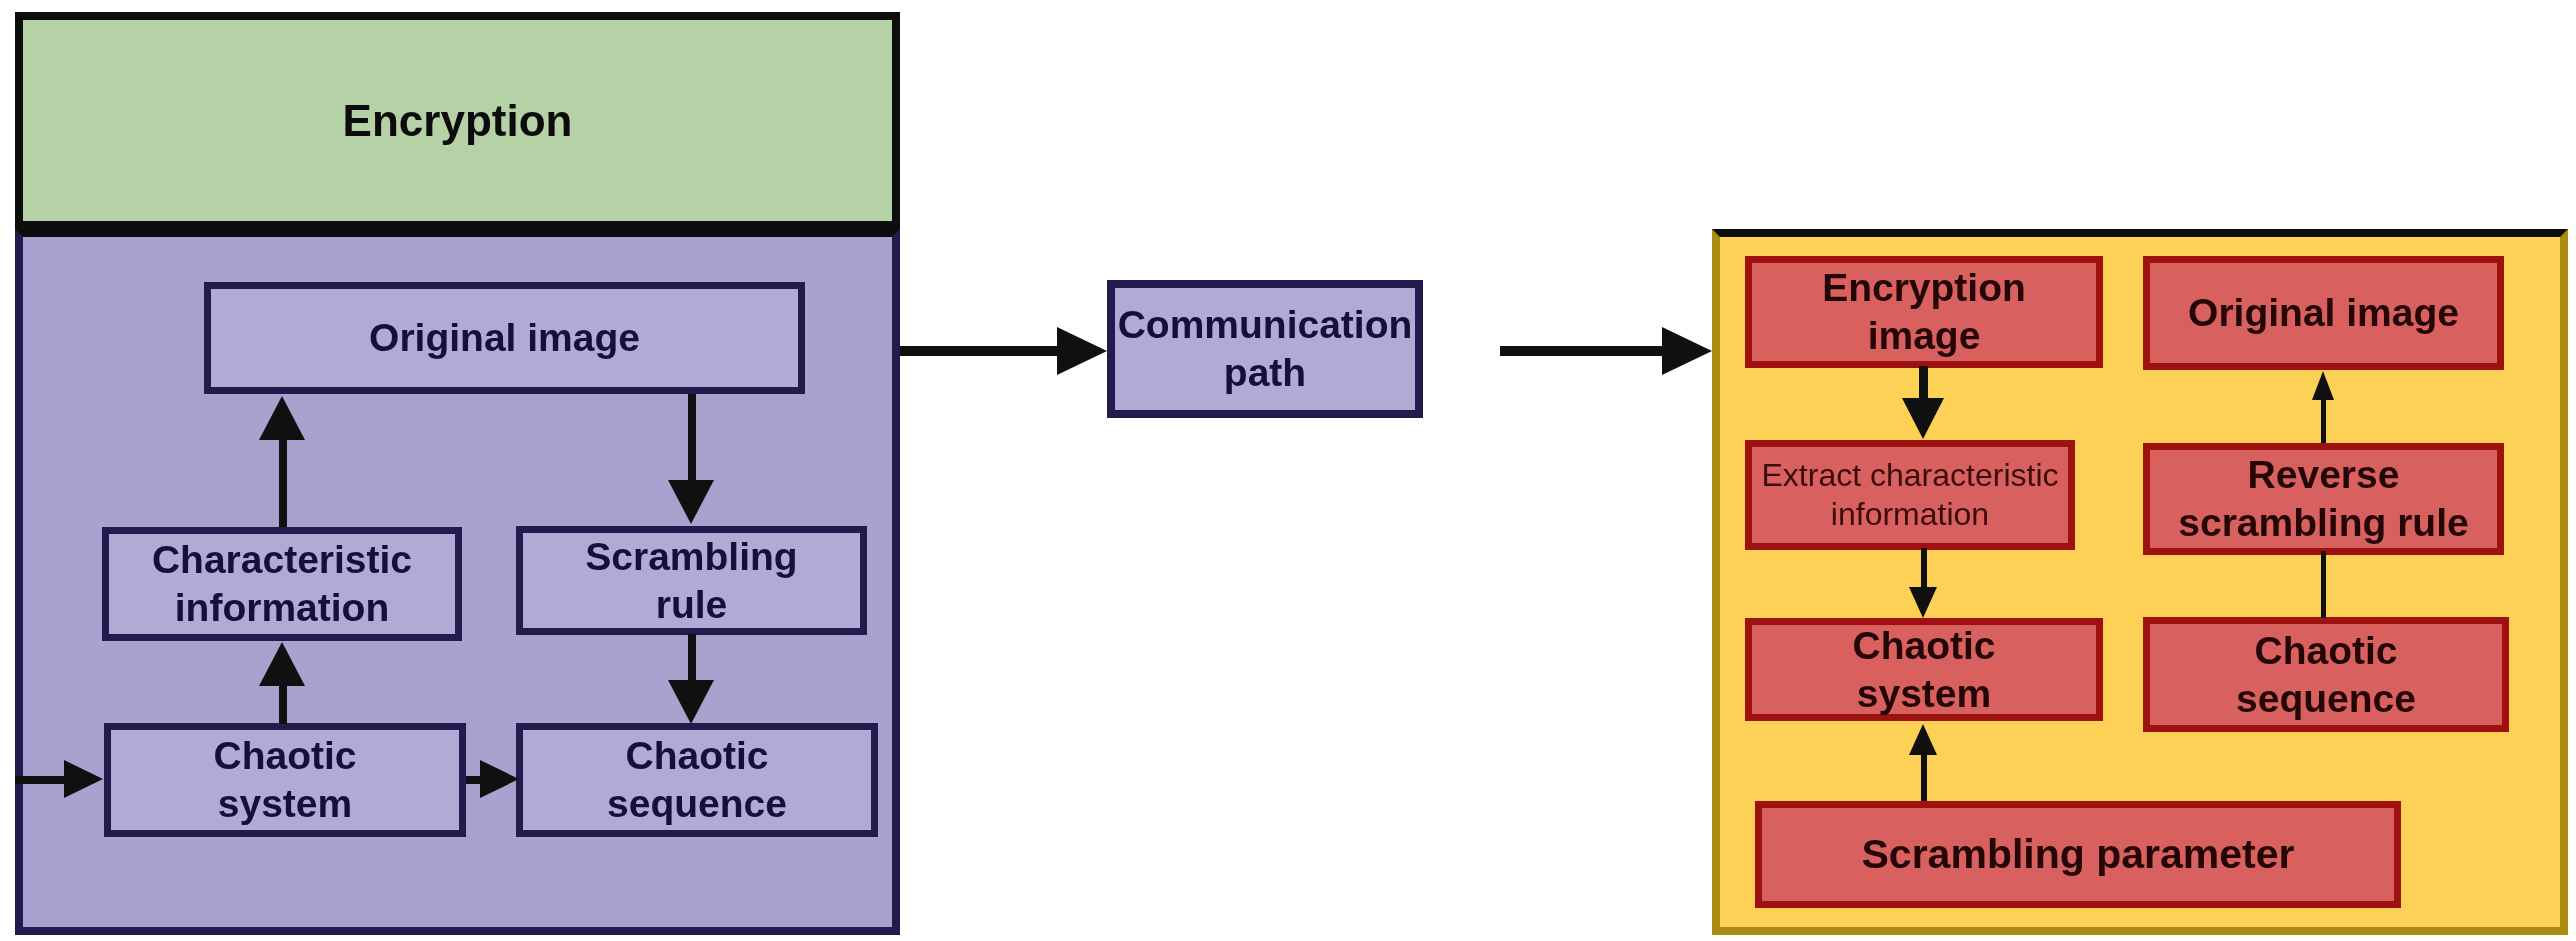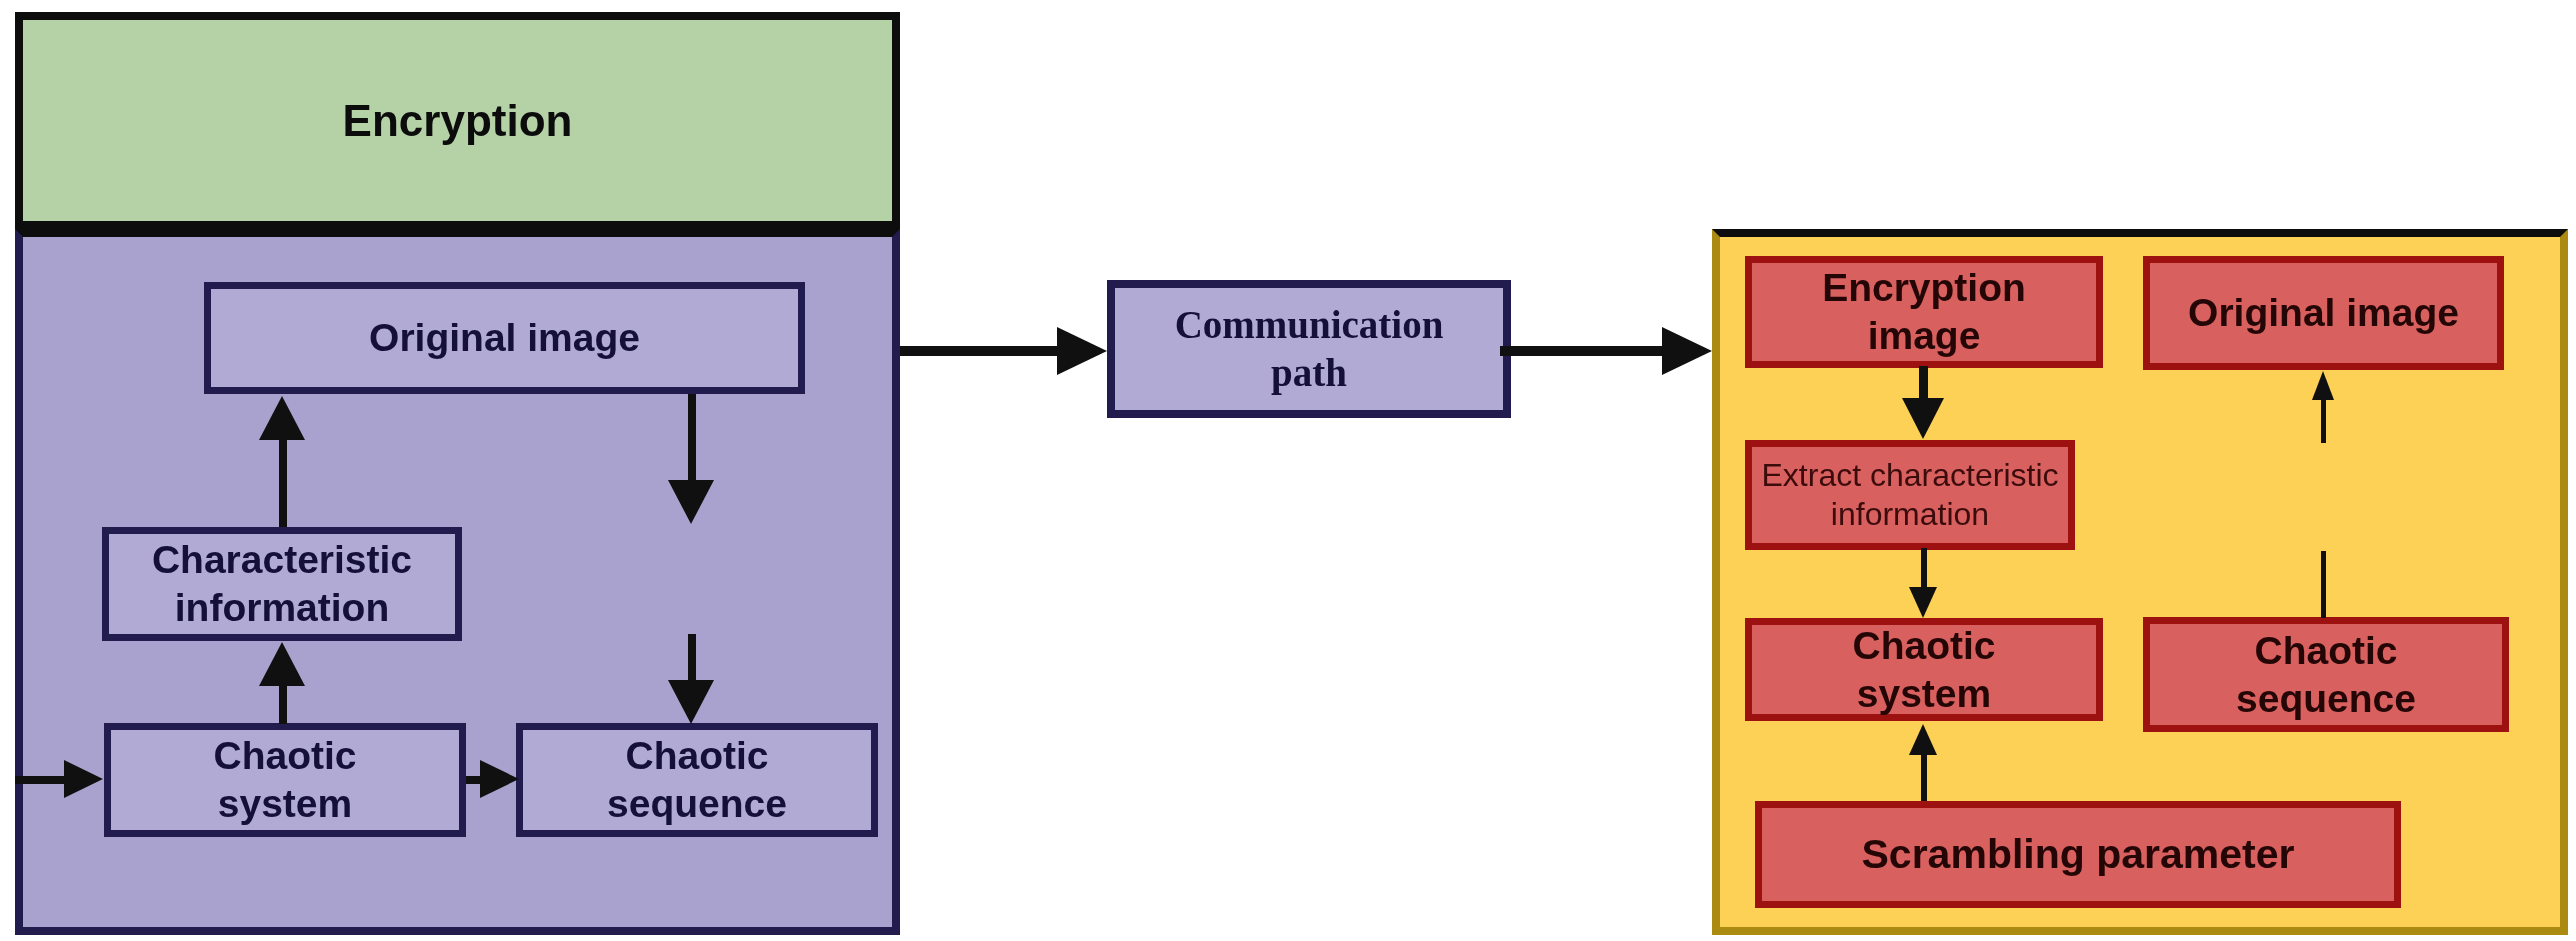--- a/index.html
+++ b/index.html
@@ -95,20 +95,24 @@
   </div>
   <div class="abs panel-body-left" style="left:15px; top:229px; width:885px; height:706px;"></div>
 
   <div class="abs node node-purple" style="left:204px; top:282px; width:601px; height:112px;">
     <span>Original image</span>
   </div>
   <div class="abs node node-purple" style="left:102px; top:527px; width:360px; height:114px;">
     <span>Characteristic
 information</span>
   </div>
+  <div class="abs node node-purple" style="left:516px; top:526px; width:351px; height:109px;">
+    <span>Scrambling
+rule</span>
+  </div>
   <div class="abs node node-purple" style="left:104px; top:723px; width:362px; height:114px;">
     <span>Chaotic
 system</span>
   </div>
   <div class="abs node node-purple" style="left:516px; top:723px; width:362px; height:114px;">
     <span>Chaotic
 sequence</span>
   </div>
 
   <div>
@@ -133,21 +137,21 @@
   </div>
   <div>
     <div class="abs shaft" style="left:466px; top:776px; width:14px; height:8px;"></div>
     <div class="abs head head-right" style="left:480px; top:760px;"></div>
   </div>
 
   <div>
     <div class="abs shaft" style="left:900px; top:346px; width:158px; height:9.6px;"></div>
     <div class="abs head head-right-big" style="left:1057px; top:327px;"></div>
   </div>
-  <div class="abs node node-comm" style="left:1107px; top:280px; width:404px; height:138px;font-family:Liberation Serif, serif;">
+  <div class="abs node node-comm" style="left:1107px; top:280px; width:316px; height:138px;">
     <span>Communication
 path</span>
   </div>
   <div>
     <div class="abs shaft" style="left:1500px; top:346px; width:163px; height:9.6px;"></div>
     <div class="abs head head-right-big" style="left:1662px; top:327px;"></div>
   </div>
 
   <div class="abs panel-body-right" style="left:1712px; top:229px; width:856px; height:706px;"></div>
 
@@ -155,20 +159,24 @@
     <span>Encryption
 image</span>
   </div>
   <div class="abs node node-red" style="left:2143px; top:256px; width:361px; height:114px;">
     <span>Original image</span>
   </div>
   <div class="abs node node-red node-red-small" style="left:1745px; top:440px; width:330px; height:110px;">
     <span>Extract characteristic
 information</span>
   </div>
+  <div class="abs node node-red" style="left:2143px; top:443px; width:361px; height:112px;">
+    <span>Reverse
+scrambling rule</span>
+  </div>
   <div class="abs node node-red" style="left:1745px; top:618px; width:358px; height:103px;">
     <span>Chaotic
 system</span>
   </div>
   <div class="abs node node-red" style="left:2143px; top:617px; width:366px; height:115px;">
     <span>Chaotic
 sequence</span>
   </div>
   <div class="abs node node-red node-red-wide" style="left:1755px; top:801px; width:646px; height:107px;text-align:right;">
     <span>Scrambling parameter</span>

